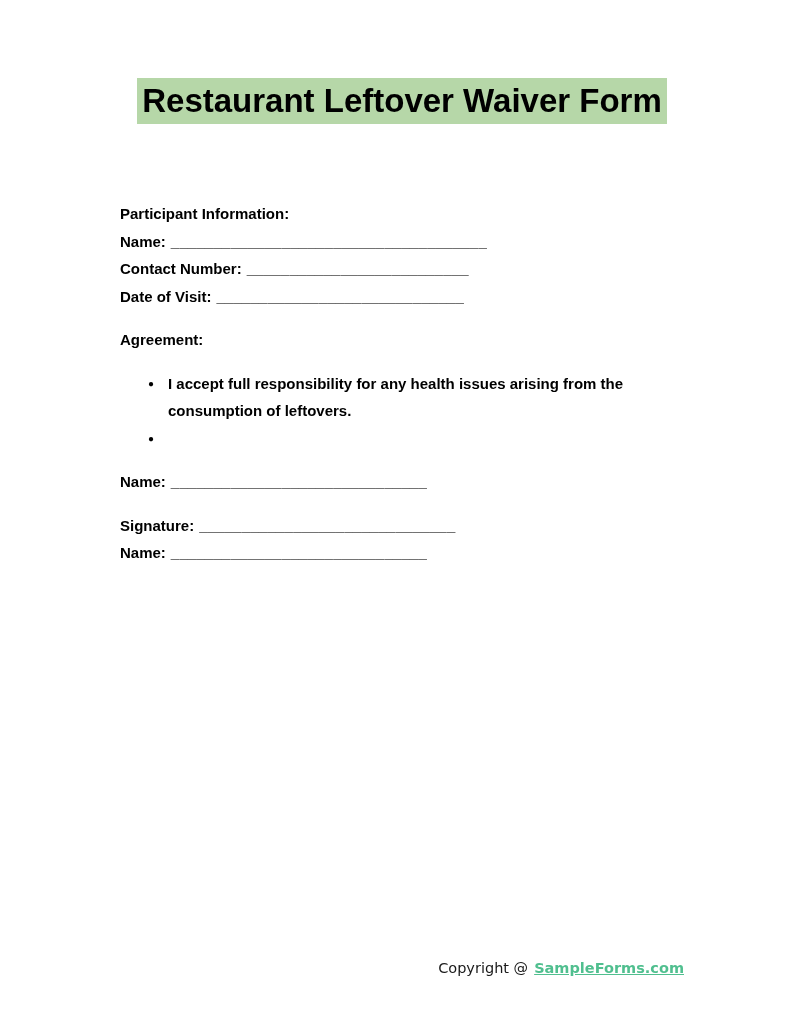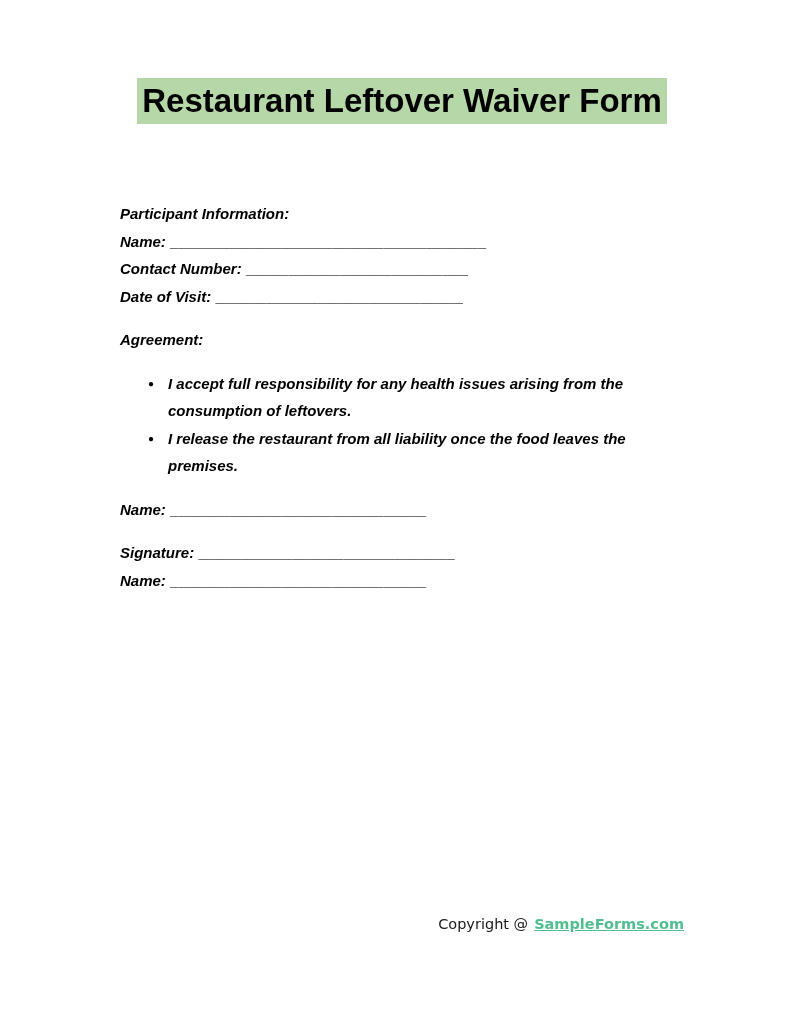--- a/index.html
+++ b/index.html
@@ -27,40 +27,39 @@
     padding: 3px 5px;
     letter-spacing: 0px;
   }
   .content {
     padding-left: 90px;
     padding-right: 88px;
     color: #000000;
     font-size: 15px;
     font-weight: bold;
     line-height: 27.5px;
-    font-style: italic;
   }
   .section { margin-top: 16px; }
   .section.first { margin-top: 76px; }
   .row { white-space: nowrap; }
   .lbl { margin-right: 5px; }
   .line { letter-spacing: 0.2px; }
   .para { max-width: 620px; }
   .bullets { padding-left: 28px; }
   .bullet-row { display: flex; align-items: flex-start; }
   .bullet {
     width: 20px;
     flex: 0 0 20px;
     font-size: 10px;
     line-height: 27.5px;
   }
   .bullet-text { max-width: 570px; }
   .footer {
     position: absolute;
-    top: 916px;
+    top: 960px;
     right: 90px;
     font-family: "DejaVu Sans", sans-serif;
     font-size: 14.5px;
     font-weight: normal;
     color: #1a1a1a;
     white-space: nowrap;
   }
   .footer-link {
     margin-left: 6px;
     color: #50bf8f;
@@ -98,21 +97,20 @@
       <div class="row">Agreement:</div>
     </div>
 
     <div class="section bullets">
       <div class="bullet-row">
         <span class="bullet">●</span>
         <div class="bullet-text">I accept full responsibility for any health issues arising from the consumption of leftovers.</div>
       </div>
       <div class="bullet-row">
         <span class="bullet">●</span>
-        <div class="bullet-text">I release the restaurant from all liability once the food leaves the premises.</div>
       </div>
     </div>
 
     <div class="section">
       <div class="row">
         <span class="lbl">Name:</span><span class="line">______________________________</span>
       </div>
     </div>
 
     <div class="section">

